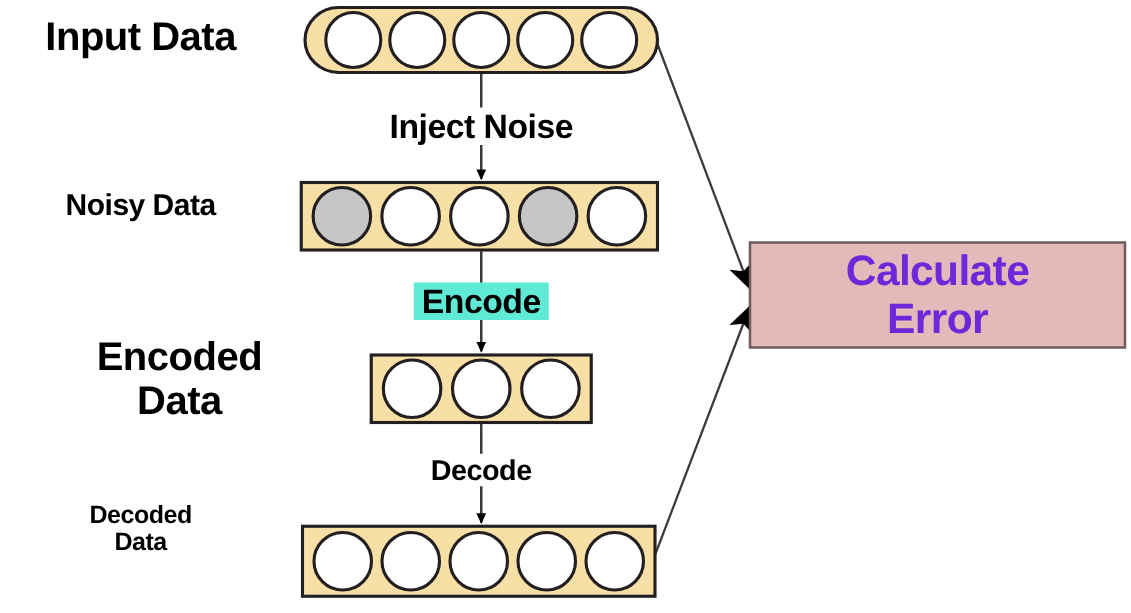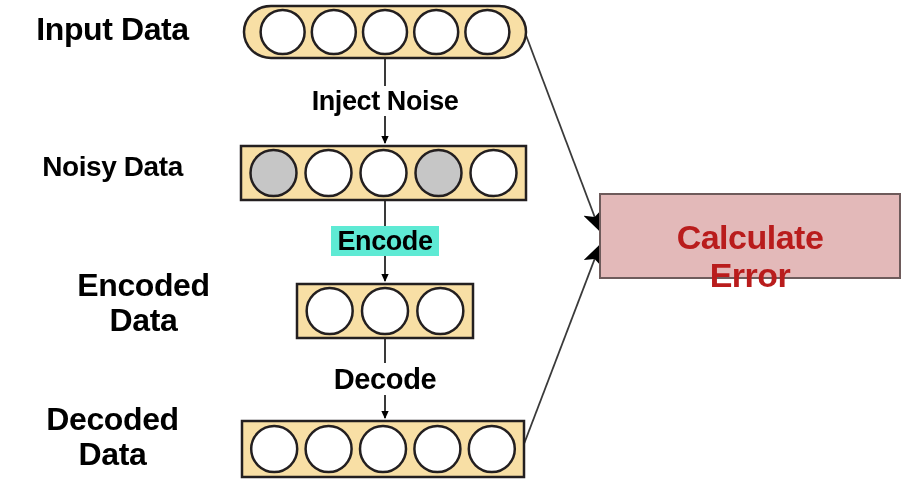--- a/index.html
+++ b/index.html
@@ -38,29 +38,28 @@
     font-weight: bold;
     color: #000000;
     text-align: center;
     background: #ffffff;
     letter-spacing: -0.4px;
     white-space: nowrap;
   }
   .box-label {
     position: absolute;
     font-weight: bold;
-    color: #b91c1c;
+    color: #6d28d9;
     text-align: center;
     line-height: 1.12;
     letter-spacing: -0.5px;
     white-space: pre-line;
     display: flex;
     align-items: center;
     justify-content: center;
-    margin-top: 20px;
   }
 </style>
 </head>
 <body>
 
 <div id="stage">
 
   <svg class="svg-layer" viewBox="0 0 905 490" xmlns="http://www.w3.org/2000/svg">
     <defs>
       <marker id="arrowSmall" markerWidth="9" markerHeight="9" refX="7.5" refY="4.5" orient="auto" markerUnits="userSpaceOnUse">
@@ -111,26 +110,26 @@
           <circle cx="437.4" cy="449" r="23" fill="#FFFFFF" stroke="#231F20" stroke-width="2.5"></circle>
           <circle cx="491.79999999999995" cy="449" r="23" fill="#FFFFFF" stroke="#231F20" stroke-width="2.5"></circle>
         </g>
       </g>
     <g id="result-layer">
         <rect x="600" y="194" width="300" height="84" fill="#E3B9B9" stroke="#6E5B5B" stroke-width="2"></rect>
       </g>
   </svg>
 
   <div class="row-label" style="left: 0px; top: 12px; width: 225px; font-size: 32px;">Input Data</div>
-  <div class="row-label" style="left: 0px; top: 152px; width: 225px; font-size: 28px;">Noisy Data</div>
+  <div class="row-label" style="left: 0px; top: 152px; width: 225px; font-size: 24px;">Noisy Data</div>
   <div class="row-label" style="left: 0px; top: 268px; width: 225px; font-size: 32px; padding-left: 31px;">Encoded
 Data</div>
-  <div class="row-label" style="left: 0px; top: 402px; width: 225px; font-size: 32px;">Decoded
+  <div class="row-label" style="left: 0px; top: 402px; width: 225px; font-size: 20px;">Decoded
 Data</div>
 
   <div class="edge-label" style="font-size: 27px; top: 86px; left: 0px; width: 770px; background: transparent; padding: 0px; text-align: center;"><span style="background: rgb(255, 255, 255); padding: 0px 6px;">Inject Noise</span></div>
   <div class="edge-label" style="font-size: 27px; top: 226px; left: 0px; width: 770px; background: transparent; padding: 0px;"><span style="background: #5eead4; padding: 0px 6px;">Encode</span></div>
-  <div class="edge-label" style="font-size: 29px; top: 363px; left: 0px; width: 770px; background: transparent; padding: 0px;"><span style="background: rgb(255, 255, 255); padding: 0px 6px;">Decode</span></div>
+  <div class="edge-label" style="font-size: 23px; top: 363px; left: 0px; width: 770px; background: transparent; padding: 0px;"><span style="background: rgb(255, 255, 255); padding: 0px 6px;">Decode</span></div>
 
   <div class="box-label" style="left: 600px; top: 194px; width: 300px; height: 84px; font-size: 34px;">Calculate
 Error</div>
 
 </div>
 
 </body></html>

